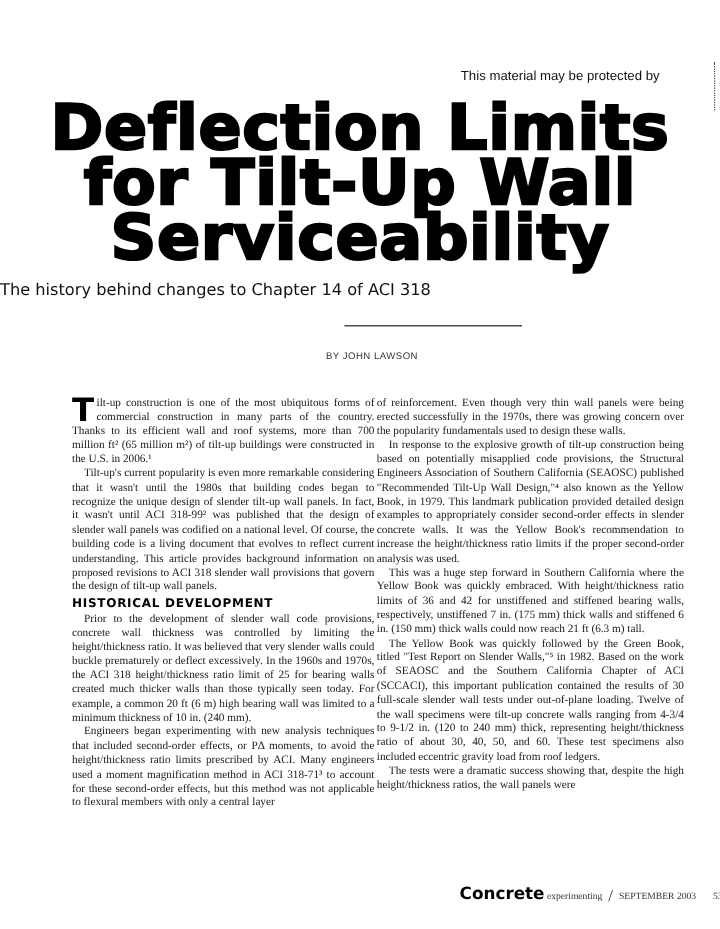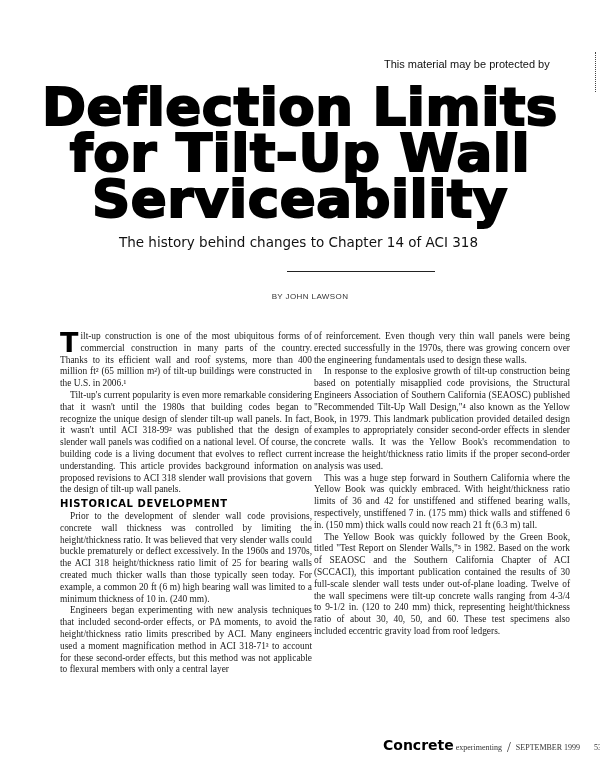--- a/index.html
+++ b/index.html
@@ -13,21 +13,21 @@
     border-left: 1px dotted #444;
   }
   .title {
     position: absolute; left: 0; width: 600px; top: 84px; text-align: center;
     font-family: "DejaVu Sans", sans-serif; font-weight: 900; font-size: 52px;
     line-height: 46px; letter-spacing: 0.5px; color: #000;
     transform: scaleX(1.02);
   }
   .title span { display: block; -webkit-text-stroke: 2px #000; }
   .subtitle {
-    position: absolute; left: 0; width: 597px; top: 234px; text-align: center;
+    position: absolute; left: 0; width: 597px; top: 234px; text-align: left;
     font-family: "DejaVu Sans", sans-serif; font-size: 13.5px; color: #111;
   }
   .rule {
     position: absolute; left: 287px; top: 271px; width: 148px; height: 1px; background: #222;
   }
   .byline {
     position: absolute; left: 0; width: 620px; top: 292px; text-align: center;
     font-family: "Liberation Sans", sans-serif; font-size: 8px; letter-spacing: 0.4px; color: #333;
   }
   .col {
@@ -70,33 +70,34 @@
   <span>Serviceability</span>
 </h1>
 
 <div class="subtitle">The history behind changes to Chapter 14 of ACI 318</div>
 
 <div class="rule"></div>
 
 <div class="byline">BY JOHN LAWSON</div>
 
 <div class="col left">
-  <p class="first"><span class="dropcap">T</span><span>ilt-up construction is one of the most ubiquitous forms of commercial construction in many parts of the country. Thanks to its efficient wall and roof systems, more than 400 million ft² (65 million m²) of tilt-up buildings were constructed in the U.S. in 2006.¹</span></p>
+  <p class="first"><span class="dropcap">T</span><span>ilt-up construction is one of the most ubiquitous forms of commercial construction in many parts of the country. Thanks to its efficient wall and roof systems, more than 700 million ft² (65 million m²) of tilt-up buildings were constructed in the U.S. in 2006.¹</span></p>
   <p>Tilt-up's current popularity is even more remarkable considering that it wasn't until the 1980s that building codes began to recognize the unique design of slender tilt-up wall panels. In fact, it wasn't until ACI 318-99² was published that the design of slender wall panels was codified on a national level. Of course, the building code is a living document that evolves to reflect current understanding. This article provides background information on proposed revisions to ACI 318 slender wall provisions that govern the design of tilt-up wall panels.</p>
   <div class="section-head">HISTORICAL DEVELOPMENT</div>
   <p>Prior to the development of slender wall code provisions, concrete wall thickness was controlled by limiting the height/thickness ratio. It was believed that very slender walls could buckle prematurely or deflect excessively. In the 1960s and 1970s, the ACI 318 height/thickness ratio limit of 25 for bearing walls created much thicker walls than those typically seen today. For example, a common 20 ft (6 m) high bearing wall was limited to a minimum thickness of 10 in. (240 mm).</p>
   <p>Engineers began experimenting with new analysis techniques that included second-order effects, or PΔ moments, to avoid the height/thickness ratio limits prescribed by ACI. Many engineers used a moment magnification method in ACI 318-71³ to account for these second-order effects, but this method was not applicable to flexural members with only a central layer</p>
 </div>
 
 <div class="col right">
-  <p class="first">of reinforcement. Even though very thin wall panels were being erected successfully in the 1970s, there was growing concern over the engineering fundamentals used to design these walls.</p>
+  <p class="first">of reinforcement. Even though very thin wall panels were being erected successfully in the 1970s, there was growing concern over the popularity fundamentals used to design these walls.</p>
   <p>In response to the explosive growth of tilt-up construction being based on potentially misapplied code provisions, the Structural Engineers Association of Southern California (SEAOSC) published "Recommended Tilt-Up Wall Design,"⁴ also known as the Yellow Book, in 1979. This landmark publication provided detailed design examples to appropriately consider second-order effects in slender concrete walls. It was the Yellow Book's recommendation to increase the height/thickness ratio limits if the proper second-order analysis was used.</p>
   <p>This was a huge step forward in Southern California where the Yellow Book was quickly embraced. With height/thickness ratio limits of 36 and 42 for unstiffened and stiffened bearing walls, respectively, unstiffened 7 in. (175 mm) thick walls and stiffened 6 in. (150 mm) thick walls could now reach 21 ft (6.3 m) tall.</p>
   <p>The Yellow Book was quickly followed by the Green Book, titled "Test Report on Slender Walls,"⁵ in 1982. Based on the work of SEAOSC and the Southern California Chapter of ACI (SCCACI), this important publication contained the results of 30 full-scale slender wall tests under out-of-plane loading. Twelve of the wall specimens were tilt-up concrete walls ranging from 4-3/4 to 9-1/2 in. (120 to 240 mm) thick, representing height/thickness ratio of about 30, 40, 50, and 60. These test specimens also included eccentric gravity load from roof ledgers.</p>
+  <p>The tests were a dramatic success showing that, despite the high height/thickness ratios, the wall panels were</p>
 </div>
 
 <div class="footer">
   <span class="mag">Concrete</span>
   <span>experimenting</span>
   <span class="slash">/</span>
-  <span>SEPTEMBER 1999</span>
+  <span>SEPTEMBER 2003</span>
   <span class="pg">53</span>
 </div>
 
 </body></html>

